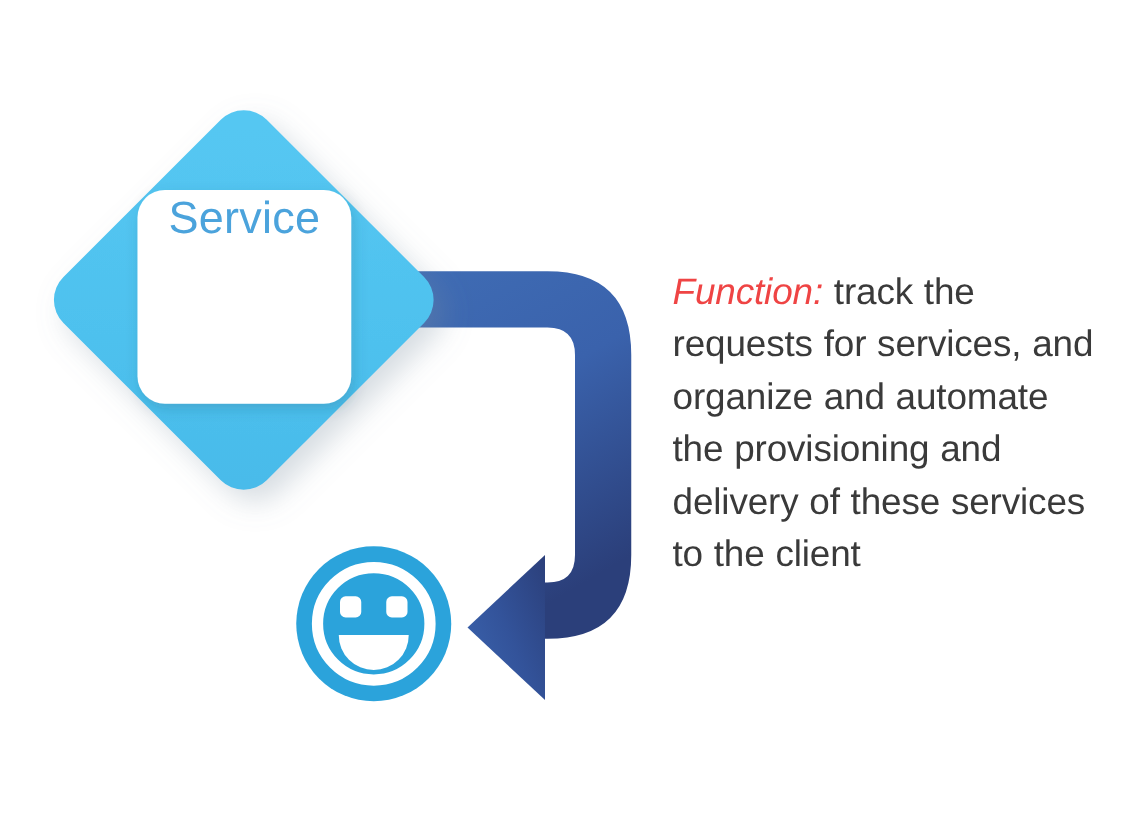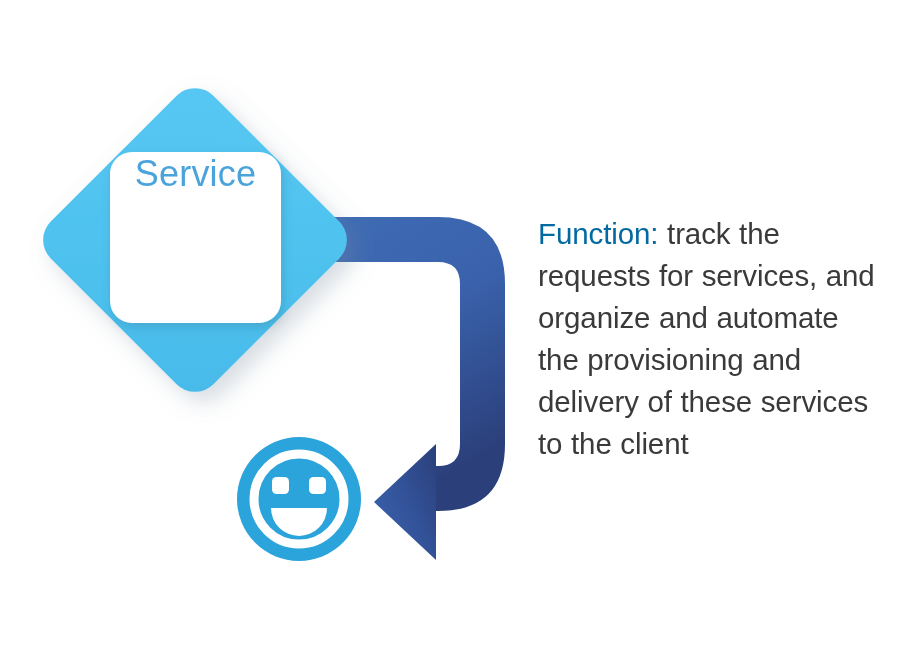--- a/index.html
+++ b/index.html
@@ -67,21 +67,22 @@
     width: 346px;
     font-size: 29.5px;
     line-height: 42px;
     color: #3a3a3a;
     font-family: "Liberation Sans", sans-serif;
     font-weight: 400;
     letter-spacing: -0.1px;
     word-spacing: 0.5px;
   }
   #desc .kw {
-    color: #0369a1;
+    color: #ef4444;
+    font-style: italic;
   }
 </style>
 </head>
 <body>
 
 <div id="stage">
 
   <svg id="art" viewBox="0 0 900 660" xmlns="http://www.w3.org/2000/svg">
     <defs>
       <linearGradient id="arrowGrad" x1="0" y1="0" x2="0.35" y2="1">

